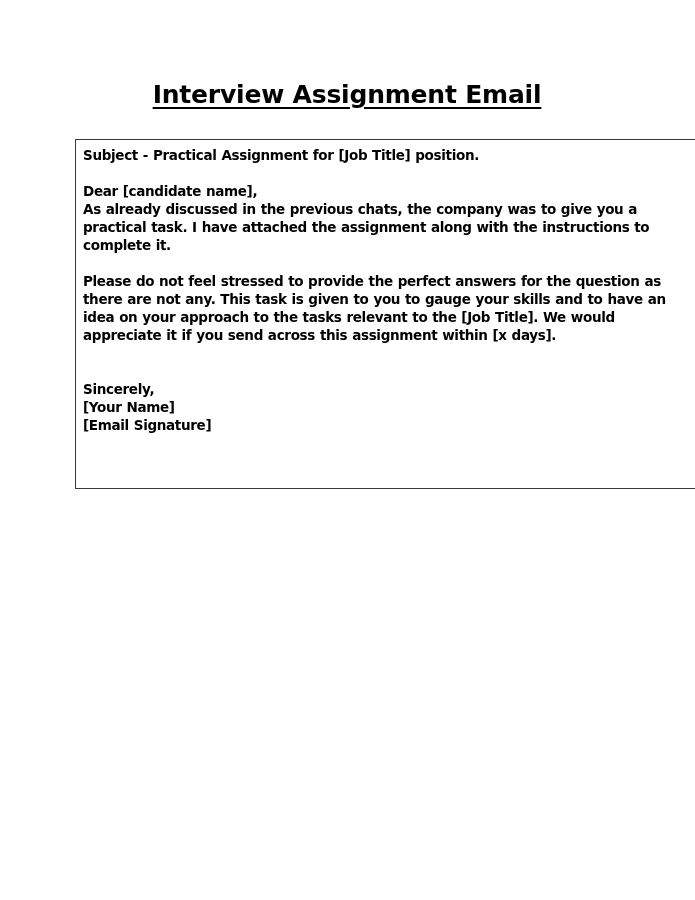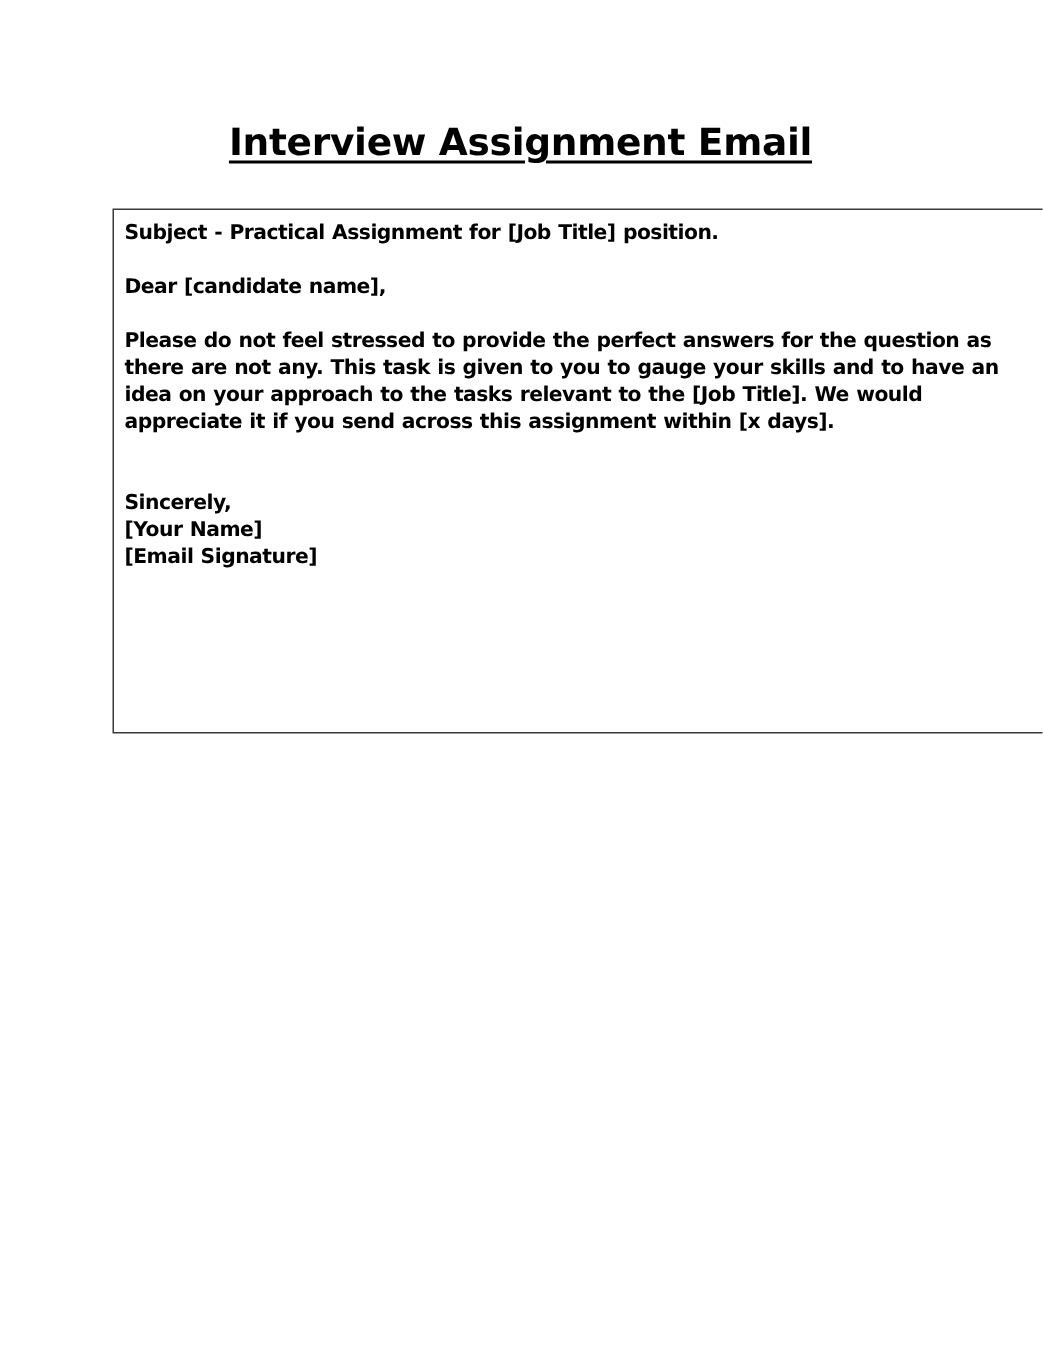--- a/index.html
+++ b/index.html
@@ -25,20 +25,25 @@
   </style>
 </head>
 <body>
 
 <div class="title">Interview Assignment Email</div>
 
 <div class="box">
   <div class="line" style="transform: scaleX(0.996124);">Subject - Practical Assignment for [Job Title] position.</div>
   <div class="blank"></div>
   <div class="line" style="transform: scaleX(0.996124);">Dear [candidate name],</div>
+  <div>
+    <div class="line" style="transform: scaleX(0.996124);">As already discussed in the previous  chats, the company  was to give you a</div>
+    <div class="line" style="transform: scaleX(0.996124);">practical task. I have attached the assignment along with the instructions to</div>
+    <div class="line" style="transform: scaleX(0.996124);">complete it.</div>
+  </div>
   <div class="blank"></div>
   <div>
     <div class="line" style="transform: scaleX(0.996124);">Please do not feel stressed to provide the perfect answers for the question as</div>
     <div class="line" style="transform: scaleX(0.996124);">there are not any. This task is given to you to gauge your skills and to have an</div>
     <div class="line" style="transform: scaleX(0.996124);">idea on your approach to the tasks relevant to the [Job Title]. We would</div>
     <div class="line" style="transform: scaleX(0.996124);">appreciate it if you send across this assignment within [x days].</div>
   </div>
   <div class="blank"></div>
   <div class="blank"></div>
   <div class="line" style="transform: scaleX(0.996124);">Sincerely,</div>

